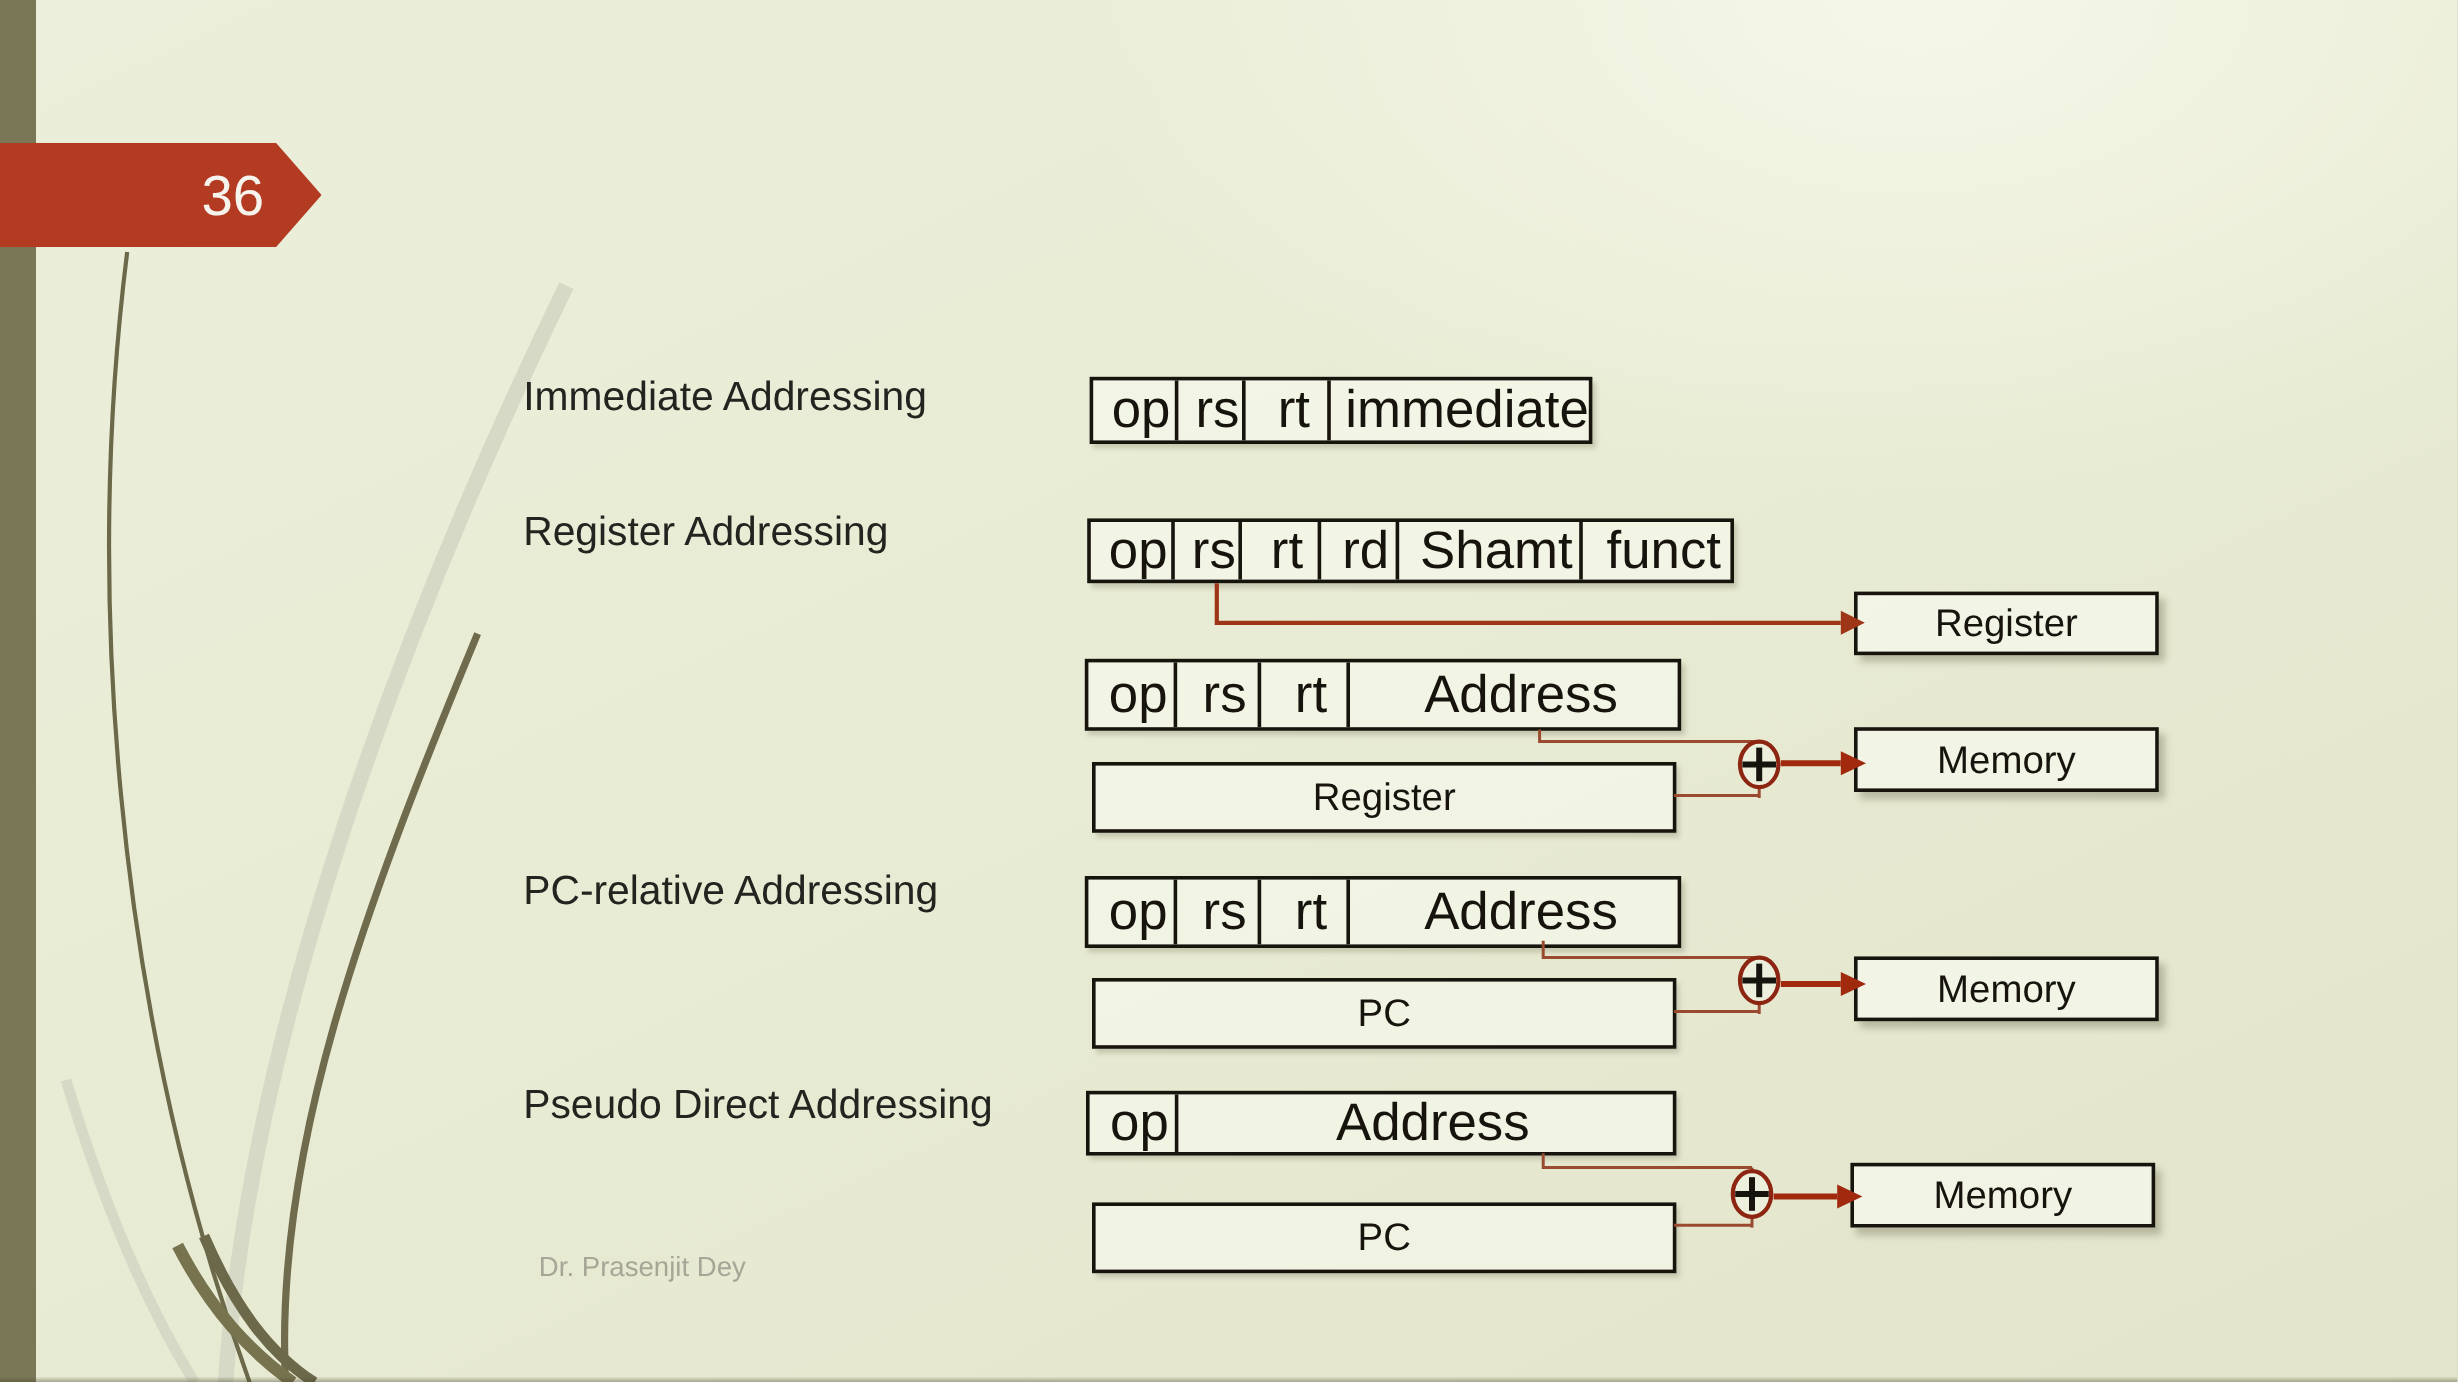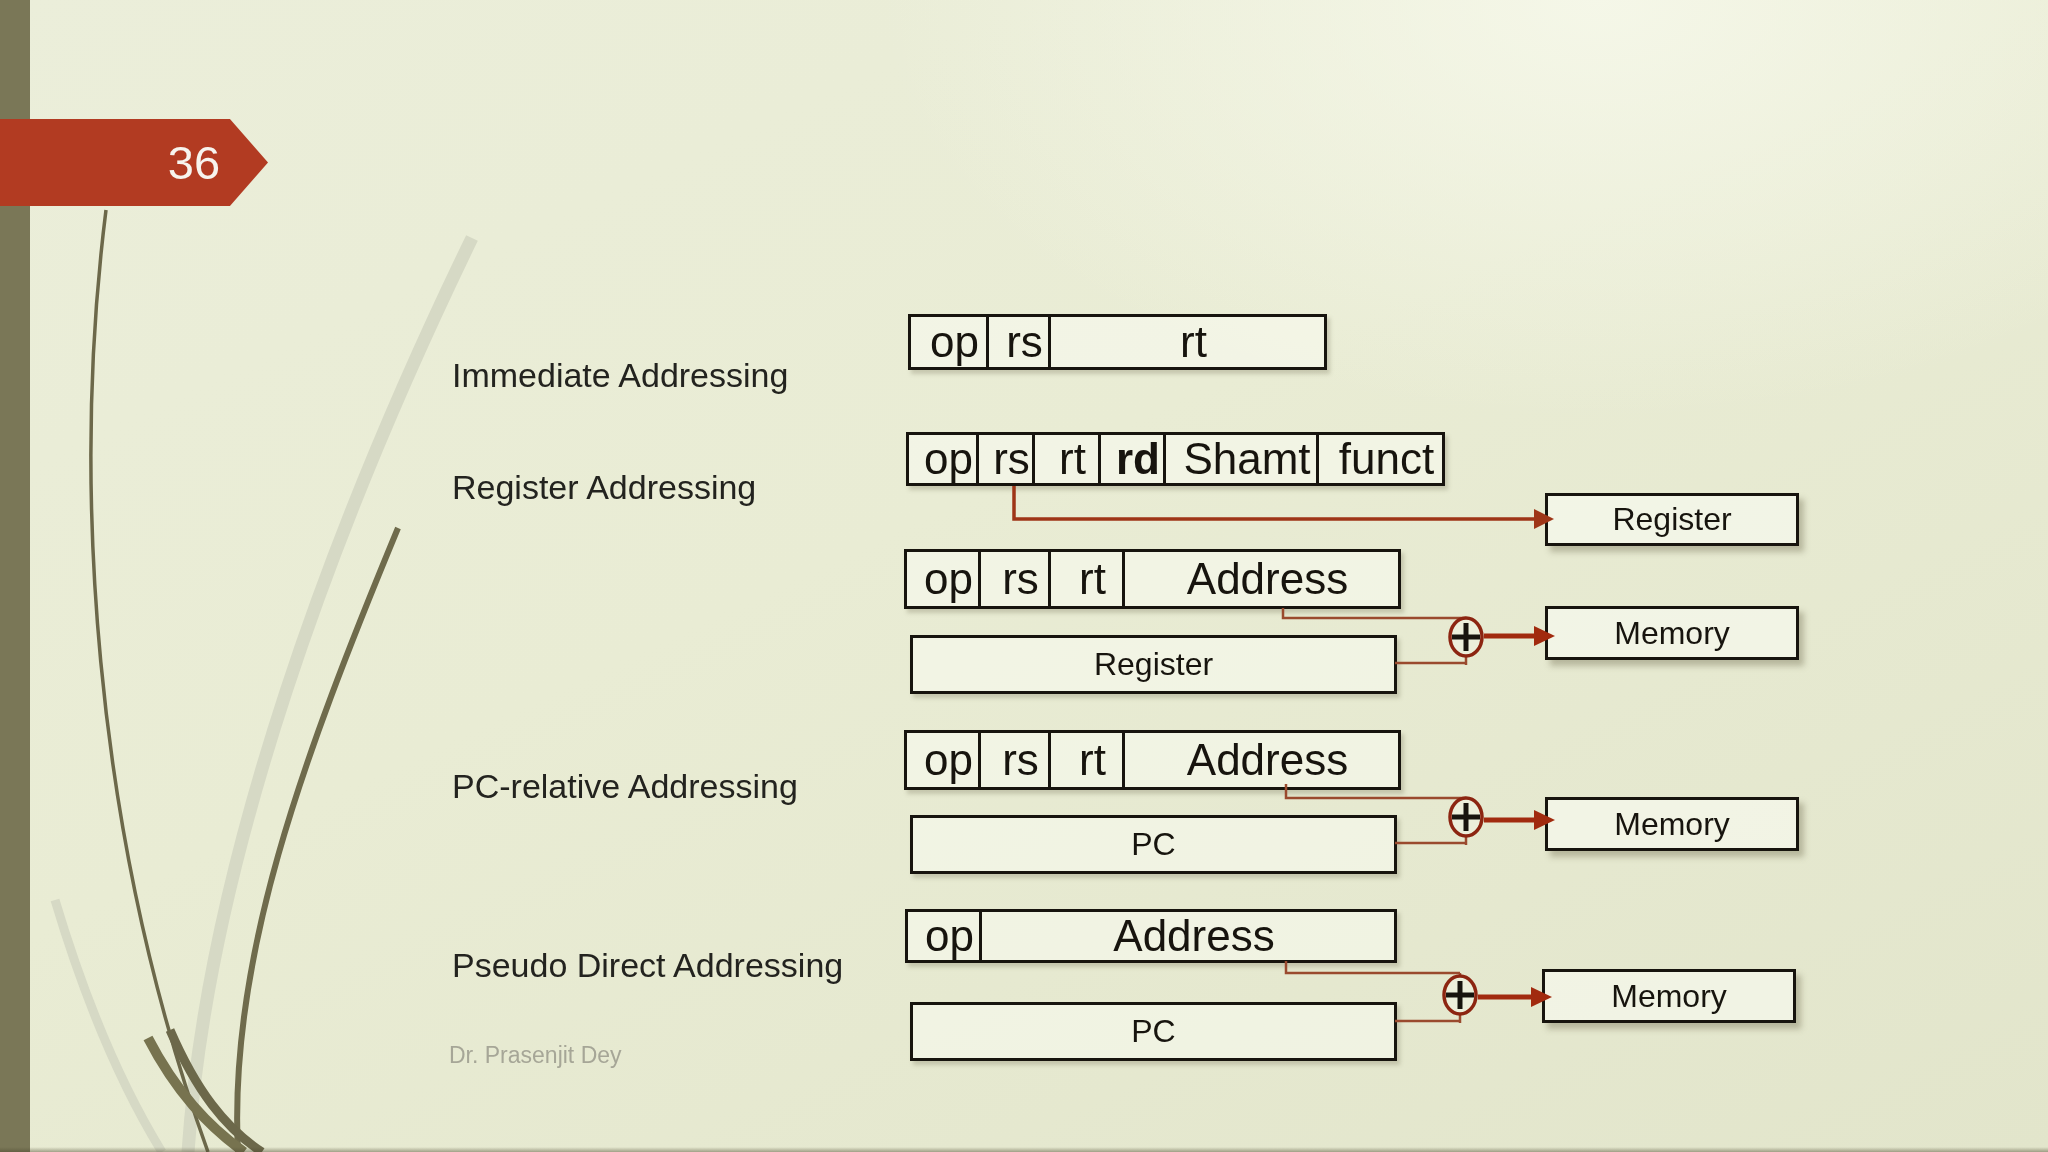--- a/index.html
+++ b/index.html
@@ -23,37 +23,37 @@
     display:flex;align-items:center;justify-content:center;
     padding-left:120px;box-sizing:border-box;
   }
   .banner .num{color:#f7f4ee;font-size:47px;}
   
   .title{
     position:absolute;left:450px;top:86px;z-index:4;
     font-size:76px;font-weight:300;color:#32322d;letter-spacing:0px;white-space:nowrap;
   }
   
-  .rowlabel{position:absolute;left:452px;z-index:4;font-size:34px;color:#23231f;white-space:nowrap;margin-top:44px;}
+  .rowlabel{position:absolute;left:436px;z-index:4;font-size:34px;color:#23231f;white-space:nowrap;}
   .rl-1{top:312px;} .rl-2{top:424px;} .rl-3{top:545px;} .rl-4{top:723px;} .rl-5{top:902px;}
   
   .ibox{
     position:absolute;z-index:5;display:flex;box-sizing:border-box;
     border:3px solid #17140e;background:rgba(250,251,243,.55);
     box-shadow:3px 4px 4px rgba(96,92,62,.25);
   }
   .ibox .cell{
     display:flex;align-items:center;justify-content:center;
     font-size:44px;color:#17140e;border-right:3px solid #17140e;box-sizing:border-box;padding-left:12px;
   }
   .ibox .cell:last-child{border-right:none;flex:1;}
   .ib-1{left:908px;top:314px;width:419px;height:56px;}
   .ib-1 .c0{width:78px;} .ib-1 .c1{width:62px;} .ib-1 .c2{width:78px;}
   .ib-2{left:906px;top:432px;width:539px;height:54px;}
-  .ib-2 .c0{width:70px;} .ib-2 .c1{width:56px;} .ib-2 .c2{width:66px;} .ib-2 .c3{width:65px;font-weight:bold;} .ib-2 .c4{width:153px;}
+  .ib-2 .c0{width:70px;} .ib-2 .c1{width:56px;} .ib-2 .c2{width:66px;} .ib-2 .c3{width:65px;} .ib-2 .c4{width:153px;}
   .ib-3{left:904px;top:549px;width:497px;height:60px;}
   .ib-3 .c0{width:74px;} .ib-3 .c1{width:70px;} .ib-3 .c2{width:74px;}
   .ib-4{left:904px;top:730px;width:497px;height:60px;}
   .ib-4 .c0{width:74px;} .ib-4 .c1{width:70px;} .ib-4 .c2{width:74px;}
   .ib-5{left:905px;top:909px;width:492px;height:54px;}
   .ib-5 .c0{width:74px;}
   
   .wbox{
     position:absolute;z-index:5;display:flex;align-items:center;justify-content:center;
     box-sizing:border-box;border:3px solid #17140e;background:rgba(250,251,243,.55);
@@ -98,20 +98,21 @@
   <div class="banner">
     <span class="num">36</span>
   </div>
 
 
   <div class="rowlabel rl-1">Immediate Addressing</div>
   <div class="ibox ib-1">
     <div class="cell c0">op</div>
     <div class="cell c1">rs</div>
     <div class="cell c2">rt</div>
+    <div class="cell">immediate</div>
   </div>
 
   <div class="rowlabel rl-2">Register Addressing</div>
   <div class="ibox ib-2">
     <div class="cell c0">op</div>
     <div class="cell c1">rs</div>
     <div class="cell c2">rt</div>
     <div class="cell c3">rd</div>
     <div class="cell c4">Shamt</div>
     <div class="cell">funct</div>

